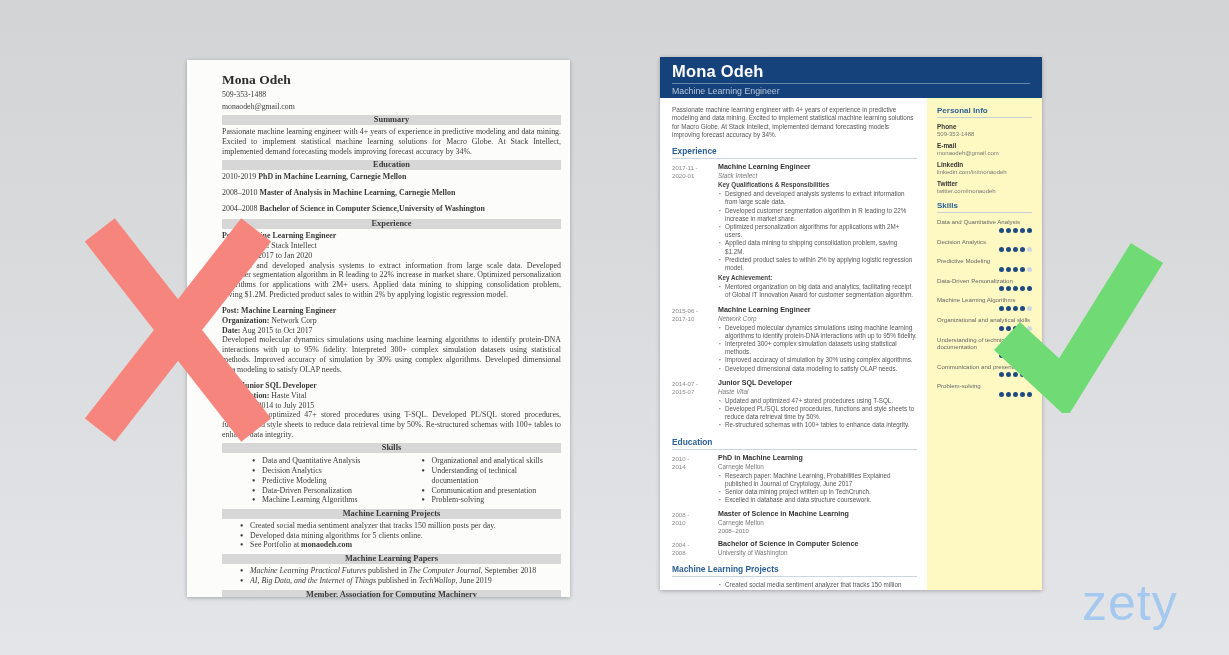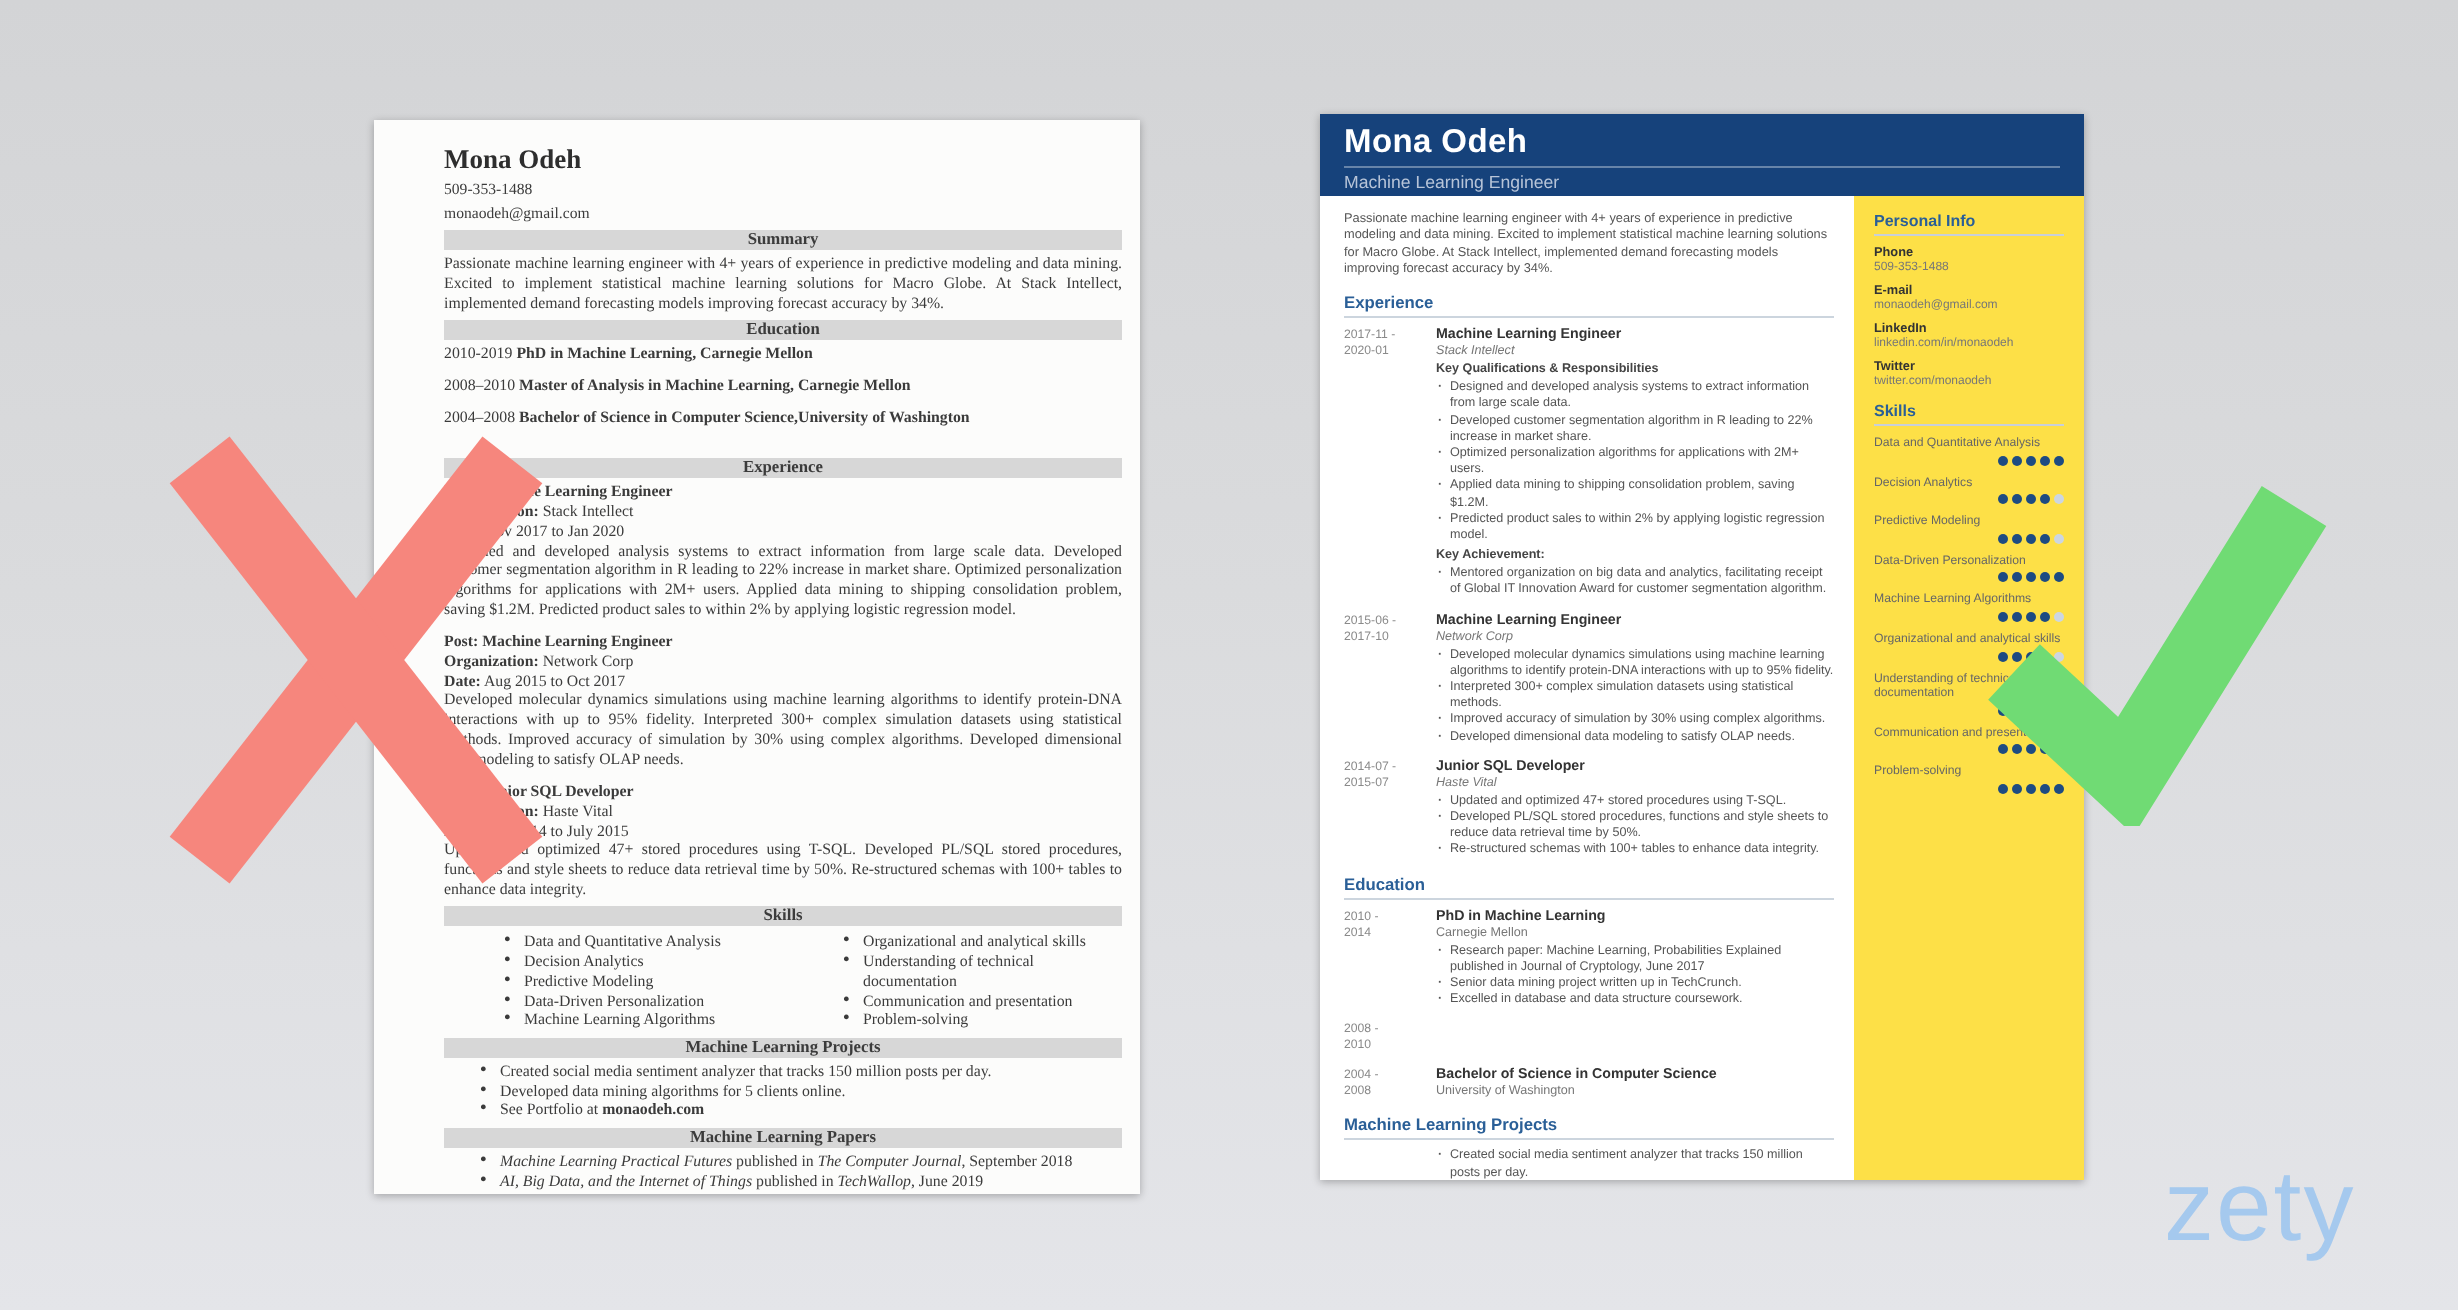--- a/index.html
+++ b/index.html
@@ -37,21 +37,21 @@
   .page-right{
     position:absolute;left:660px;top:57px;width:382px;height:533px;
     background:#ffffff;box-shadow:0 1px 4px rgba(0,0,0,.28);overflow:hidden;
   }
   .pr-header{height:41px;background:#16427b;color:#fff;padding:5px 12px 0 12px;box-sizing:border-box;}
   .pr-name{font-size:16.5px;font-weight:bold;letter-spacing:.2px;}
   .pr-rule{border-top:1px solid rgba(255,255,255,.35);margin-top:2px;}
   .pr-jobtitle{font-size:8.8px;color:#b7c4d8;margin-top:2px;}
   .pr-cols{display:flex;height:492px;}
   .pr-main{width:267px;box-sizing:border-box;padding:8px 10px 0 12px;}
-  .pr-side{width:115px;box-sizing:border-box;background:#fde047;padding:8px 10px 0 10px;}
+  .pr-side{width:115px;box-sizing:border-box;background:#fef9c3;padding:8px 10px 0 10px;}
   .pr-summary{font-size:6.4px;line-height:8.3px;color:#555;}
   .sec-h{color:#2a5f97;font-weight:bold;font-size:8.4px;border-bottom:1px solid #ccd5de;padding-bottom:2px;margin:7px 0 4px 0;}
   .rjob{display:flex;margin-bottom:6px;}
   .rdates{width:46px;flex:none;font-size:6.1px;color:#8a8a8a;line-height:8px;padding-top:1px;}
   .rbody{flex:1;}
   .rtitle{font-size:7.1px;font-weight:bold;color:#333;}
   .rcompany{font-size:6.3px;font-style:italic;color:#777;margin-top:1px;}
   .rextra{font-size:6.2px;color:#777;margin-top:1px;}
   .rkq{font-size:6.3px;font-weight:bold;color:#444;margin-top:2px;}
   .rlist{margin:2px 0 0 0;padding:0;list-style:none;}
@@ -87,21 +87,21 @@
       <div class="pl-name">Mona Odeh</div>
       <div class="pl-contact">509-353-1488</div>
       <div class="pl-contact">monaodeh@gmail.com</div>
 
       <div class="bar" style="">Summary</div>
       <div class="pl-para">Passionate machine learning engineer with 4+ years of experience in predictive modeling and data mining. Excited to implement statistical machine learning solutions for Macro Globe. At Stack Intellect, implemented demand forecasting models improving forecast accuracy by 34%.</div>
 
       <div class="bar">Education</div>
       <div class="edu-line"><span>2010-2019</span> <span class="deg">PhD in Machine Learning, Carnegie Mellon</span></div>
       <div class="edu-line"><span>2008–2010</span> <span class="deg">Master of Analysis in Machine Learning, Carnegie Mellon</span></div>
-      <div class="edu-line" style="margin-bottom:16px"><span>2004–2008</span> <span class="deg">Bachelor of Science in Computer Science,University of Washington</span></div>
+      <div class="edu-line" style="margin-bottom:6px"><span>2004–2008</span> <span class="deg">Bachelor of Science in Computer Science,University of Washington</span></div>
 
       <div class="bar">Experience</div>
 
       <div class="job">
         <div class="job-line b"><span>Post:</span> <span>Machine Learning Engineer</span></div>
         <div class="job-line"><span class="b">Organization:</span> <span>Stack Intellect</span></div>
         <div class="job-line"><span class="b">Date:</span> <span>Nov 2017 to Jan 2020</span></div>
         <div class="pl-para">Designed and developed analysis systems to extract information from large scale data. Developed customer segmentation algorithm in R leading to 22% increase in market share. Optimized personalization algorithms for applications with 2M+ users. Applied data mining to shipping consolidation problem, saving $1.2M. Predicted product sales to within 2% by applying logistic regression model.</div>
       </div>
 
@@ -238,20 +238,25 @@
                 <li>Excelled in database and data structure coursework.</li>
               </ul>
           </div>
         </div>
 
         <div class="rjob">
           <div class="rdates">
               <div>2008 -</div>
               <div>2010</div>
             </div>
+          <div class="rbody">
+            <div class="rtitle">Master of Science in Machine Learning</div>
+            <div class="rcompany" style="font-style:normal">Carnegie Mellon</div>
+            <div class="rextra">2008–2010</div>
+          </div>
         </div>
 
         <div class="rjob">
           <div class="rdates">
               <div>2004 -</div>
               <div>2008</div>
             </div>
           <div class="rbody">
             <div class="rtitle">Bachelor of Science in Computer Science</div>
             <div class="rcompany" style="font-style:normal">University of Washington</div>

